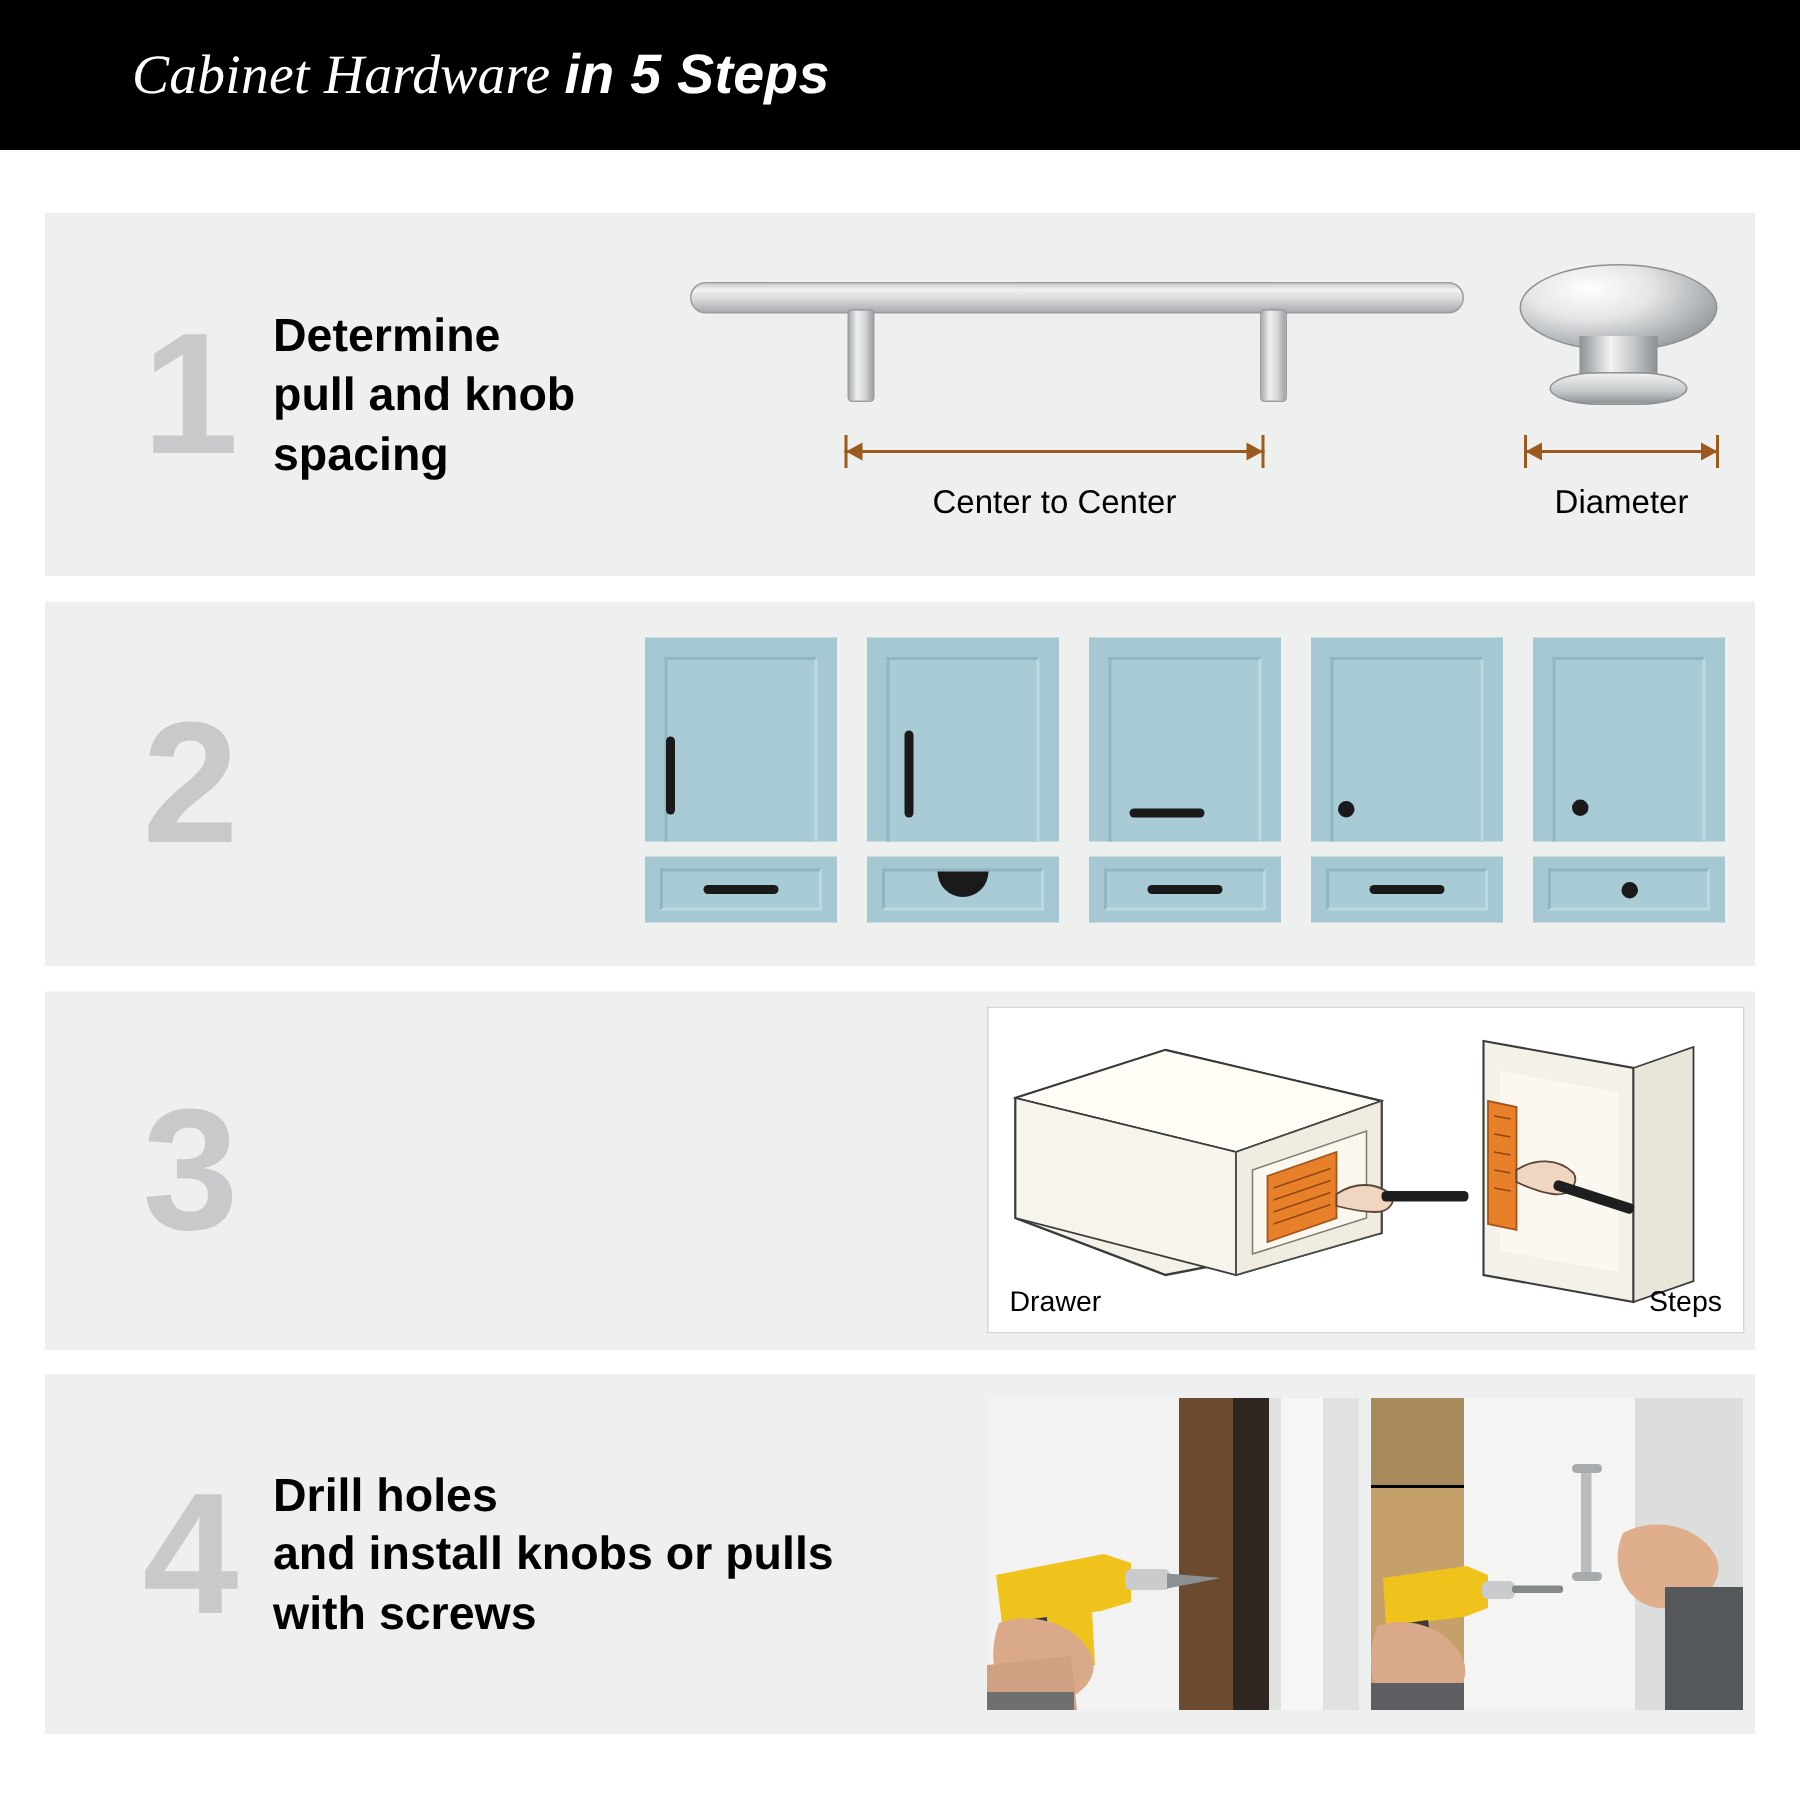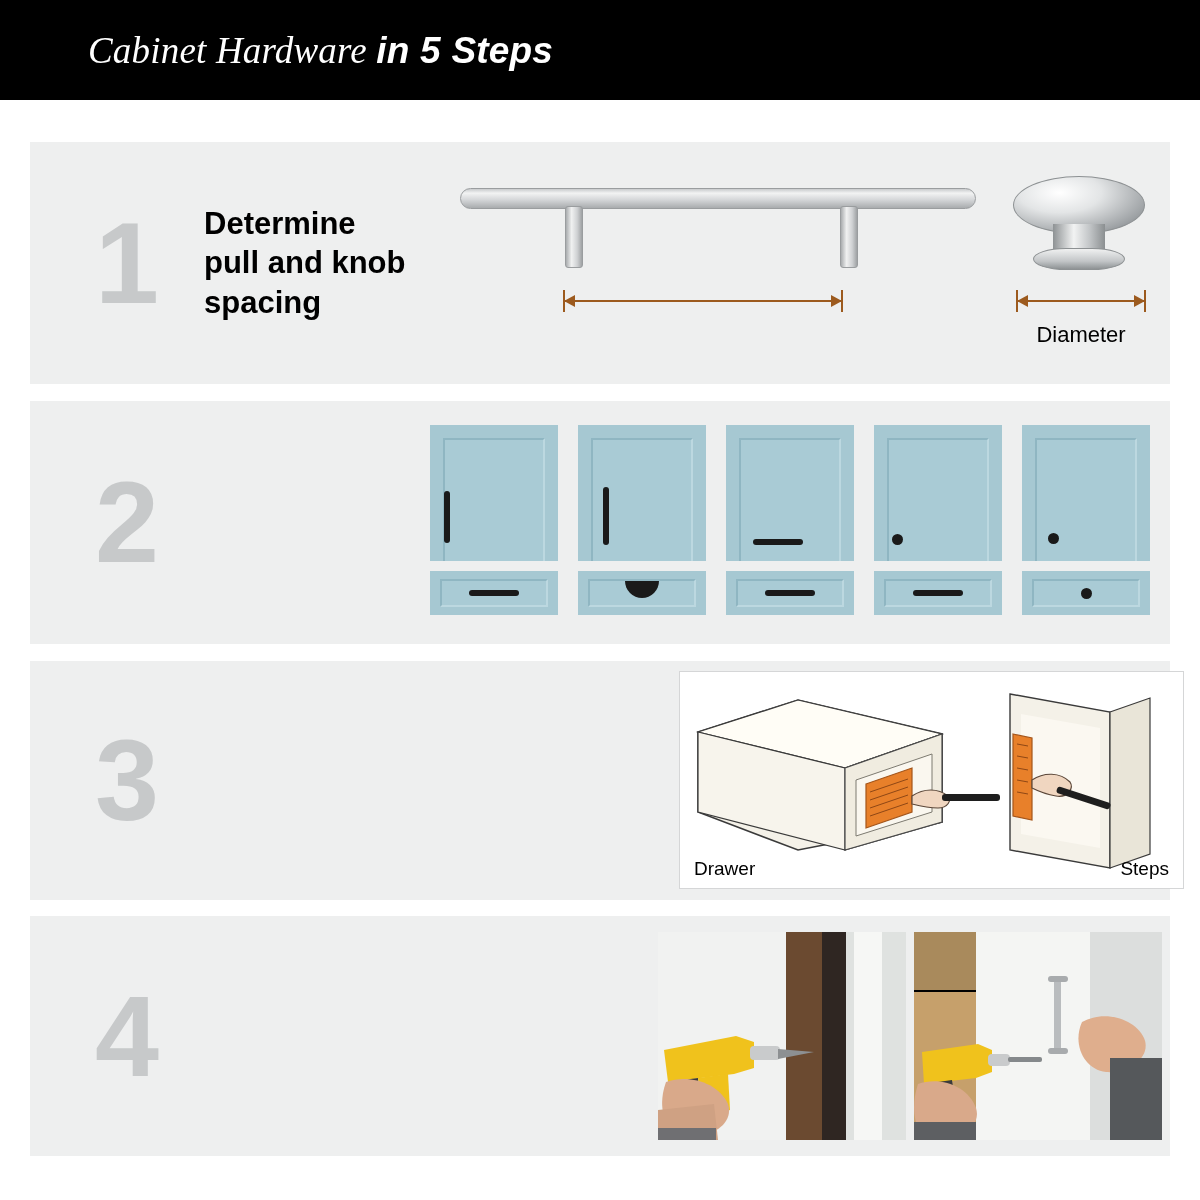--- a/index.html
+++ b/index.html
@@ -68,21 +68,20 @@
     line-height: 1;
     margin-left: 42px;
     user-select: none;
     font-family: "Liberation Sans", sans-serif;
   }
   .step-text {
     font-size: 31px;
     font-weight: bold;
     color: #000000;
     line-height: 1.27;
-    margin-left: 22px;
     white-space: pre-line;
   }
   .panel-3 .step-text { font-size: 30px; }
 
   .art {
     position: absolute;
     top: 0;
     right: 0;
     height: 100%;
   }
@@ -267,21 +266,20 @@
   .illus3 {
     position: absolute;
     left: 8px;
     top: 10px;
     width: 505px;
     height: 218px;
     background: #ffffff;
     border: 1px solid #d5d6d7;
     box-sizing: border-box;
     overflow: hidden;
-    margin-left: 21px;
   }
   .illus3 .label {
     position: absolute;
     bottom: 8px;
     font-size: 19px;
     color: #000;
   }
   .illus3 .label.left { left: 14px; }
   .illus3 .label.right { right: 14px; }
 
@@ -328,20 +326,21 @@
         <div class="knob-base"></div>
       </div>
 
       <div class="dim dim-c2c">
         <div class="line"></div>
         <div class="tick l"></div>
         <div class="tick r"></div>
         <div class="arrow l"></div>
         <div class="arrow r"></div>
       </div>
+      <div class="dim-label lbl-c2c">Center to Center</div>
 
       <div class="dim dim-diam">
         <div class="line"></div>
         <div class="tick l"></div>
         <div class="tick r"></div>
         <div class="arrow l"></div>
         <div class="arrow r"></div>
       </div>
       <div class="dim-label lbl-diam">Diameter</div>
     </div>
@@ -459,20 +458,23 @@
           <rect x="378" y="114" width="56" height="7" rx="3" fill="#1e1e1e" transform="rotate(18 378 114)"></rect>
         </svg>
         <div class="label left">Drawer</div>
         <div class="label right">Steps</div>
       </div>
     </div>
   </div>
 
   <div class="panel panel-4">
     <div class="step-num">4</div>
+    <div class="step-text">Drill holes
+and install knobs or pulls
+with screws</div>
 
     <div class="art art4">
 
       <div class="photo p1">
         <svg width="248" height="208" viewBox="0 0 248 208">
           <rect width="248" height="208" fill="#e6e9ea"></rect>
           <rect x="0" y="0" width="130" height="208" fill="#f1f2f1"></rect>
           <rect x="128" y="0" width="36" height="208" fill="#6b4a30"></rect>
           <rect x="164" y="0" width="24" height="208" fill="#2f2622"></rect>
           <rect x="188" y="0" width="60" height="208" fill="#dfe2e0"></rect>

